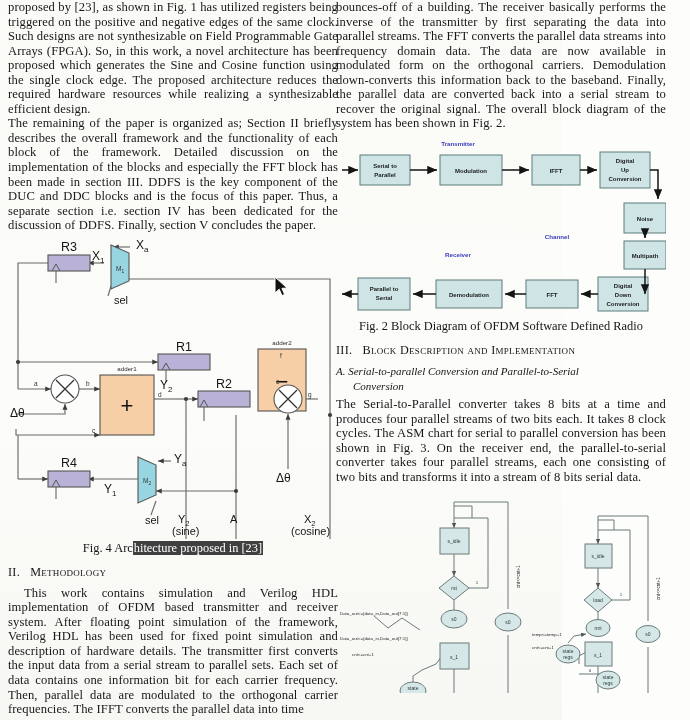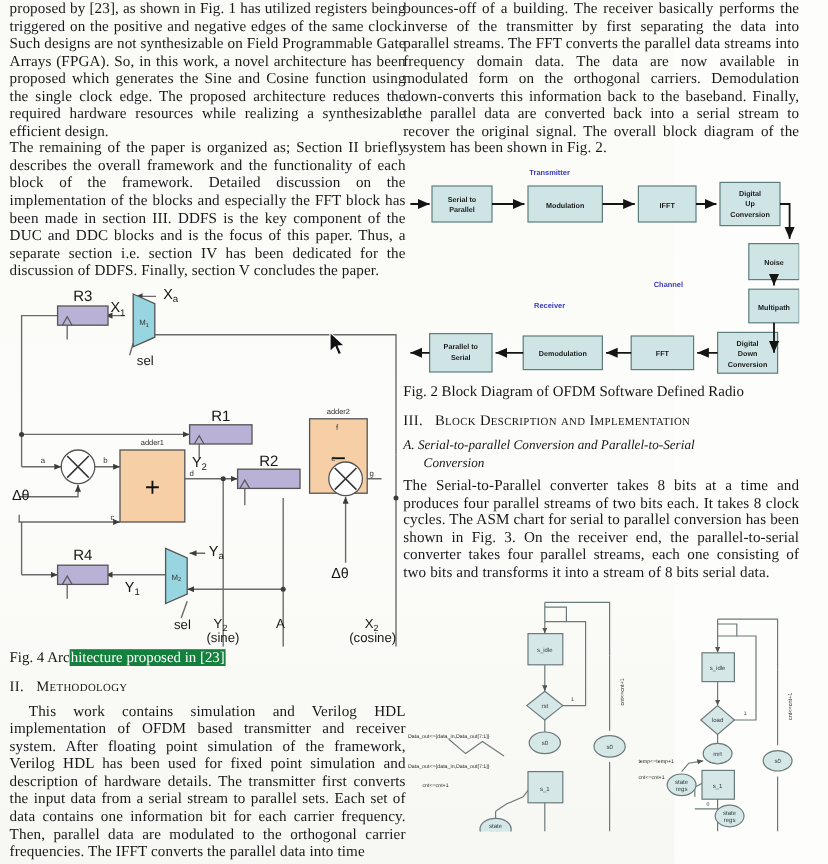--- a/index.html
+++ b/index.html
@@ -42,25 +42,26 @@
     font-size:11px;
     line-height:14.6px;
     font-style:italic;
     margin:2px 0 4px 0;
     padding-left:0px;
   }
   .sub-head .lbl{font-style:italic;}
   .sub-head .ln2{display:block;padding-left:17px;}
 
   .fig-cap{
+    text-align:center;
     font-size:12.4px;
     line-height:15px;
     margin-top:2px;
   }
-  .sel{background:#15803d;color:#fff;padding:0 1px;}
+  .sel{background:#404040;color:#fff;padding:0 1px;}
 
   
   .fig1{position:relative;width:330px;height:300px;margin-top:6px;}
   .fig1 svg{display:block;}
 
   
   .fig2{position:relative;width:330px;height:180px;margin-top:6px;}
 
   
   .fig3{position:relative;width:330px;height:205px;margin-top:4px;}

